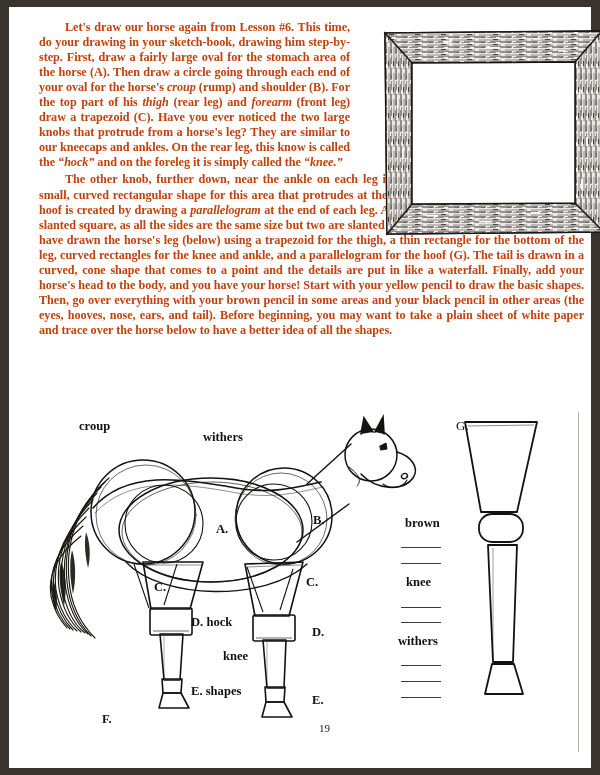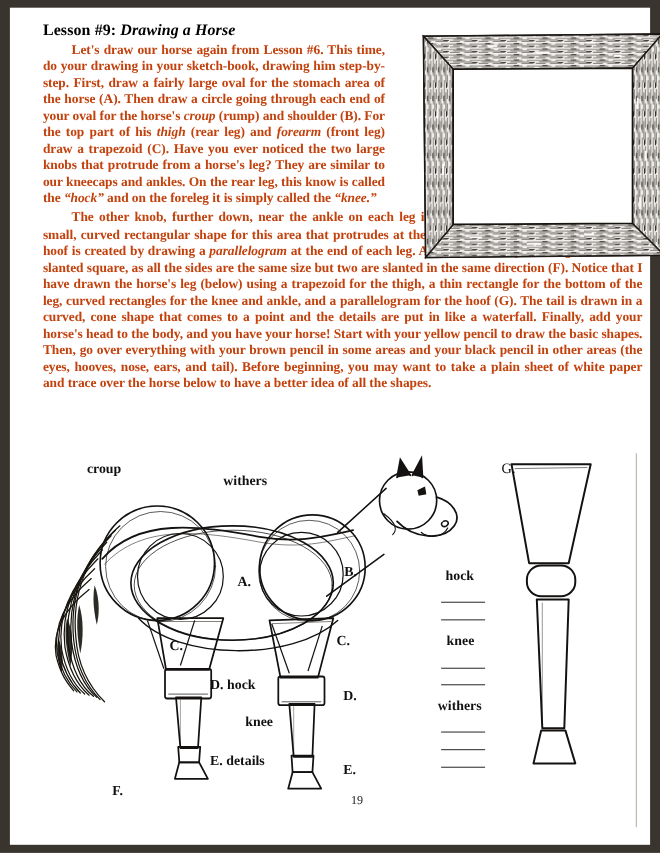--- a/index.html
+++ b/index.html
@@ -32,24 +32,20 @@
   .wline{position:absolute;height:0;border-top:1.1px solid #3a3a3a;}
   .divider{position:absolute;right:0;top:0;width:1px;height:340px;background:#b9b2aa;}
 </style>
 </head>
 <body>
 
 <div class="scan">
   <div class="page">
     <div class="content">
 
-      <h1 class="lesson-title">
-        <span>Lesson #9:</span>
-        <span class="it">Drawing a Horse</span>
-      </h1>
 
       <div class="frame-box">
         <svg class="frame-svg" width="222" height="207" viewBox="0 0 222 207">
           <defs>
             <pattern id="woodH" width="26" height="5" patternUnits="userSpaceOnUse">
               <rect width="26" height="5" fill="#f2f0ee"></rect>
               <path d="M0 1 H14 M18 1 H26 M3 2.4 H20 M0 3.6 H9 M13 3.6 H24" stroke="#4b4540" stroke-width="0.75" opacity="0.85"></path>
               <path d="M6 0.6 H11 M20 2.9 H25" stroke="#1d1a17" stroke-width="0.8"></path>
             </pattern>
             <pattern id="woodV" width="5" height="26" patternUnits="userSpaceOnUse">
@@ -183,40 +179,40 @@
 
         <span class="lbl" style="left:48px;top:7px;">croup</span>
         <span class="lbl" style="left:172px;top:18px;">withers</span>
         <span class="lbl" style="left:185px;top:110px;">A.</span>
         <span class="lbl" style="left:282px;top:101px;">B.</span>
         <span class="lbl" style="left:123px;top:168px;">C.</span>
         <span class="lbl" style="left:275px;top:163px;">C.</span>
         <span class="lbl" style="left:160px;top:203px;">D. hock</span>
         <span class="lbl" style="left:192px;top:237px;">knee</span>
         <span class="lbl" style="left:281px;top:213px;">D.</span>
-        <span class="lbl" style="left:160px;top:272px;">E. details</span>
+        <span class="lbl" style="left:160px;top:272px;">E. shapes</span>
         <span class="lbl" style="left:281px;top:281px;">E.</span>
         <span class="lbl" style="left:71px;top:300px;">F.</span>
 
         <span class="pagenum" style="left:288px;top:310px;">19</span>
 
         <svg class="fig-svg" width="120" height="340" viewBox="0 0 120 340" style="left:410px;top:0;">
           <g fill="none" stroke="#141210" stroke-width="1.8" stroke-linejoin="round">
             <path d="M24 10 L96 10 L76 100 L40 100 Z"></path>
             <path d="M27 14 L93 13" stroke-width="0.9" opacity=".55"></path>
             <rect x="38" y="102" width="44" height="28" rx="13"></rect>
             <path d="M47 133 L76 133 L72 250 L52 250 Z"></path>
             <path d="M52 136 L52 247" stroke-width="0.8" opacity=".5"></path>
             <path d="M51 252 L73 252 L82 282 L44 282 Z"></path>
           </g>
         </svg>
         <span class="lbl ser" style="left:425px;top:6px;">G.</span>
 
         <div>
-          <span class="lbl" style="left:374px;top:104px;">hock</span>
+          <span class="lbl" style="left:374px;top:104px;">brown</span>
           <div class="wline" style="left:370px;top:135px;width:40px;"></div>
           <div class="wline" style="left:370px;top:151px;width:40px;"></div>
 
           <span class="lbl" style="left:375px;top:163px;">knee</span>
           <div class="wline" style="left:370px;top:195px;width:40px;"></div>
           <div class="wline" style="left:370px;top:210px;width:40px;"></div>
 
           <span class="lbl" style="left:367px;top:222px;">withers</span>
           <div class="wline" style="left:370px;top:253px;width:40px;"></div>
           <div class="wline" style="left:370px;top:269px;width:40px;"></div>

